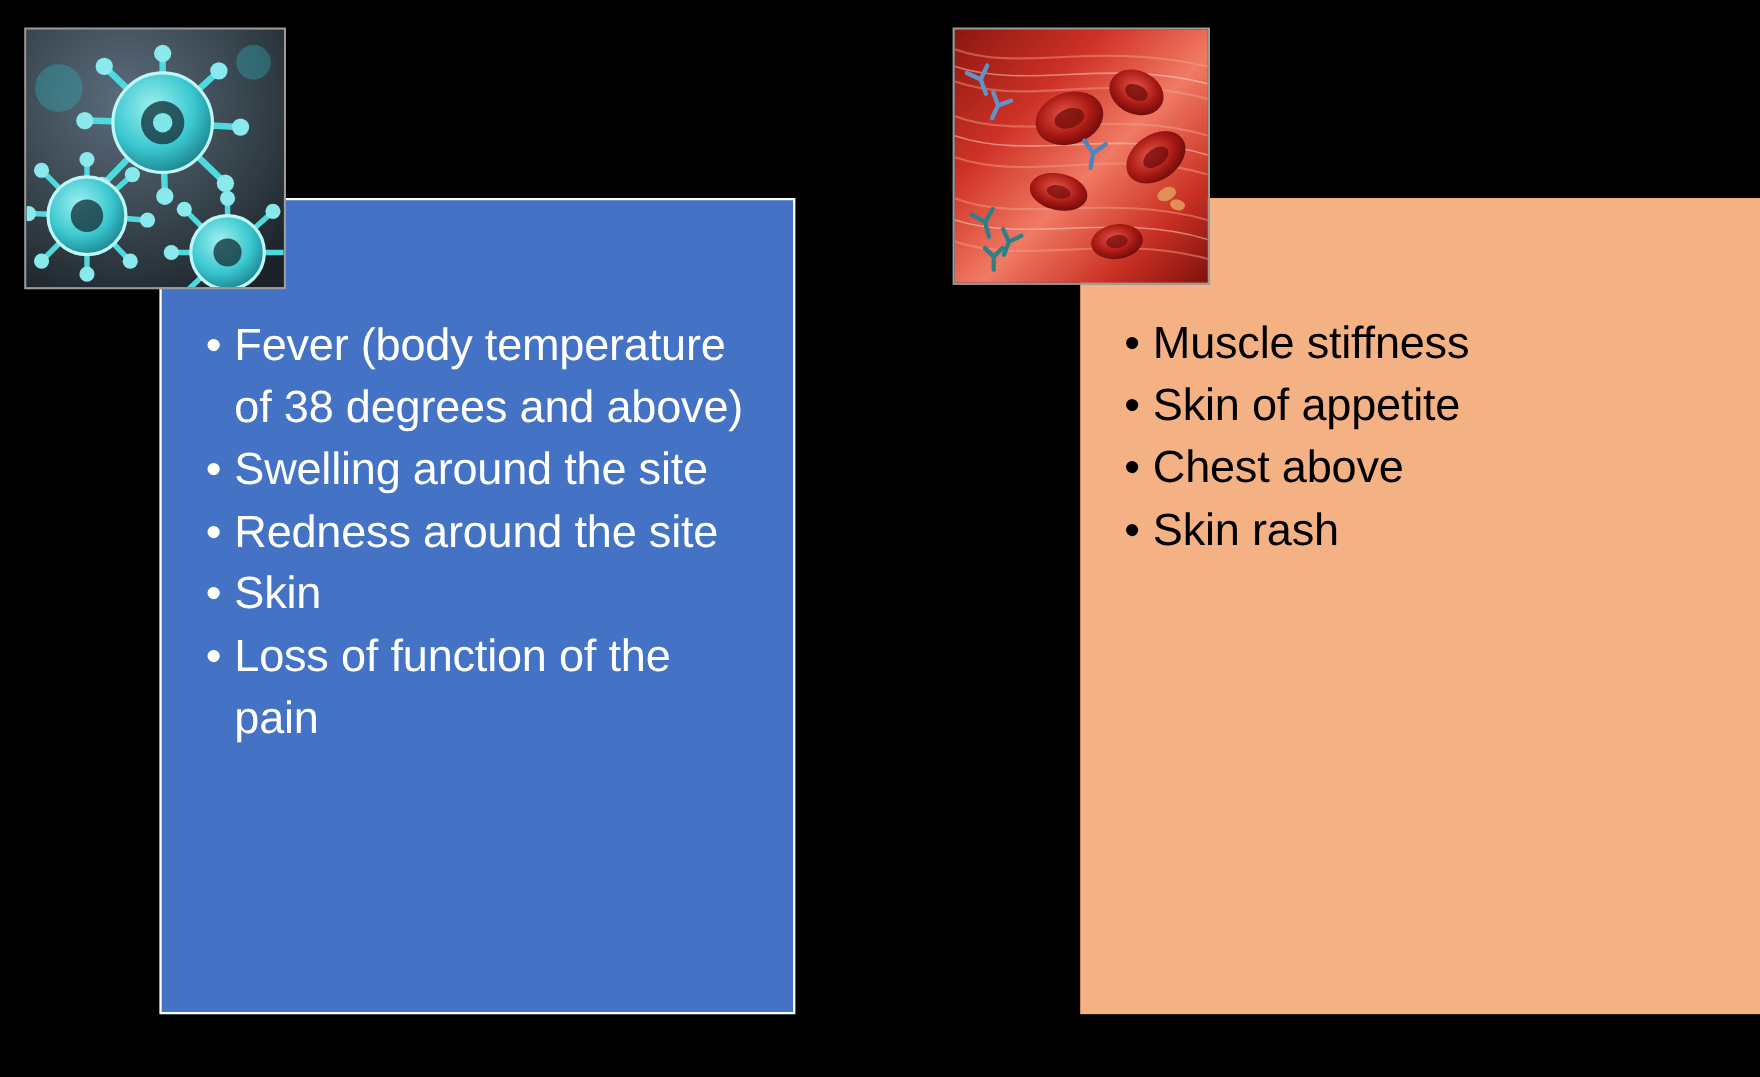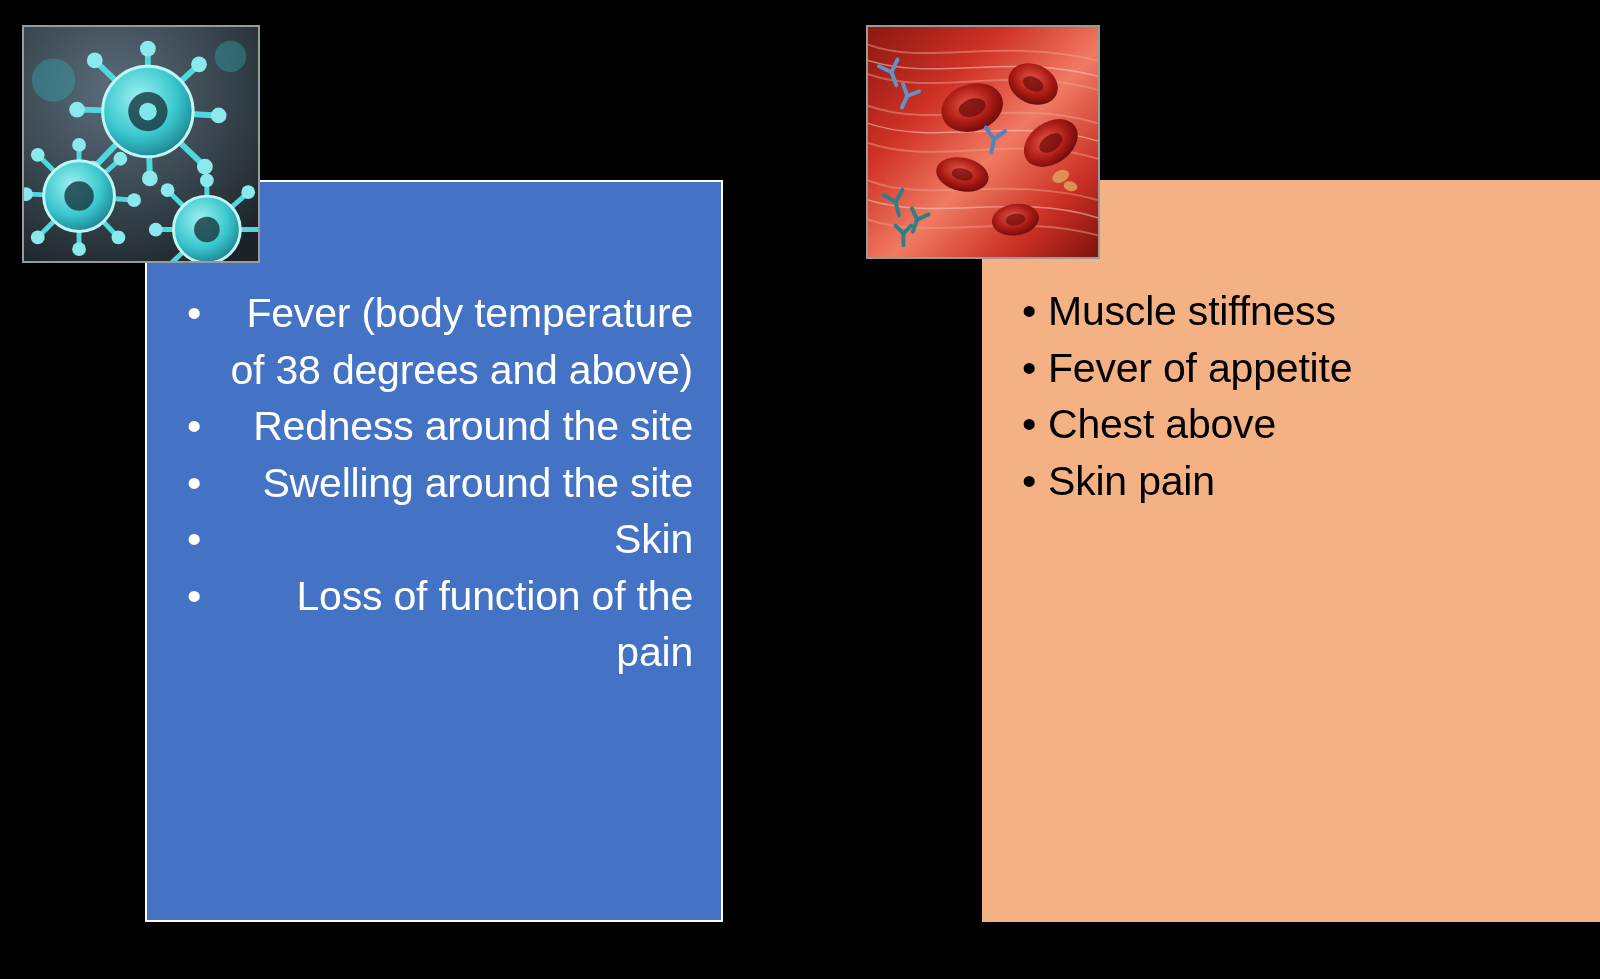--- a/index.html
+++ b/index.html
@@ -26,21 +26,20 @@
     position: absolute;
     box-sizing: border-box;
   }
   .panel-left {
     left: 145px;
     top: 180px;
     width: 578px;
     height: 742px;
     background: #4472c4;
     border: 2px solid #ffffff;
-    text-align: right;
   }
   .panel-right {
     left: 982px;
     top: 180px;
     width: 662px;
     height: 742px;
     background: #f4b183;
   }
 
   
@@ -107,33 +106,33 @@
   .photo svg { display: block; width: 100%; height: 100%; }
 </style>
 </head>
 <body>
 
 <div class="slide">
 
   <div class="panel panel-left">
     <ul class="bullets bullets-left">
       <li>Fever (body temperature of 38 degrees and above)</li>
+      <li>Swelling around the site</li>
       <li>Redness around the site</li>
-      <li>Swelling around the site</li>
       <li>Skin</li>
       <li>Loss of function of the pain</li>
     </ul>
   </div>
 
   <div class="panel panel-right">
     <ul class="bullets bullets-right">
       <li>Muscle stiffness</li>
-      <li>Fever of appetite</li>
+      <li>Skin of appetite</li>
       <li>Chest above</li>
-      <li>Skin pain</li>
+      <li>Skin rash</li>
     </ul>
   </div>
 
   <div class="photo photo-virus">
     <svg viewBox="0 0 238 238" preserveAspectRatio="none">
       <defs>
         <radialGradient id="bgv" cx="38%" cy="28%" r="85%">
           <stop offset="0%" stop-color="#5b6c7b"></stop>
           <stop offset="55%" stop-color="#39464f"></stop>
           <stop offset="100%" stop-color="#1b2328"></stop>

